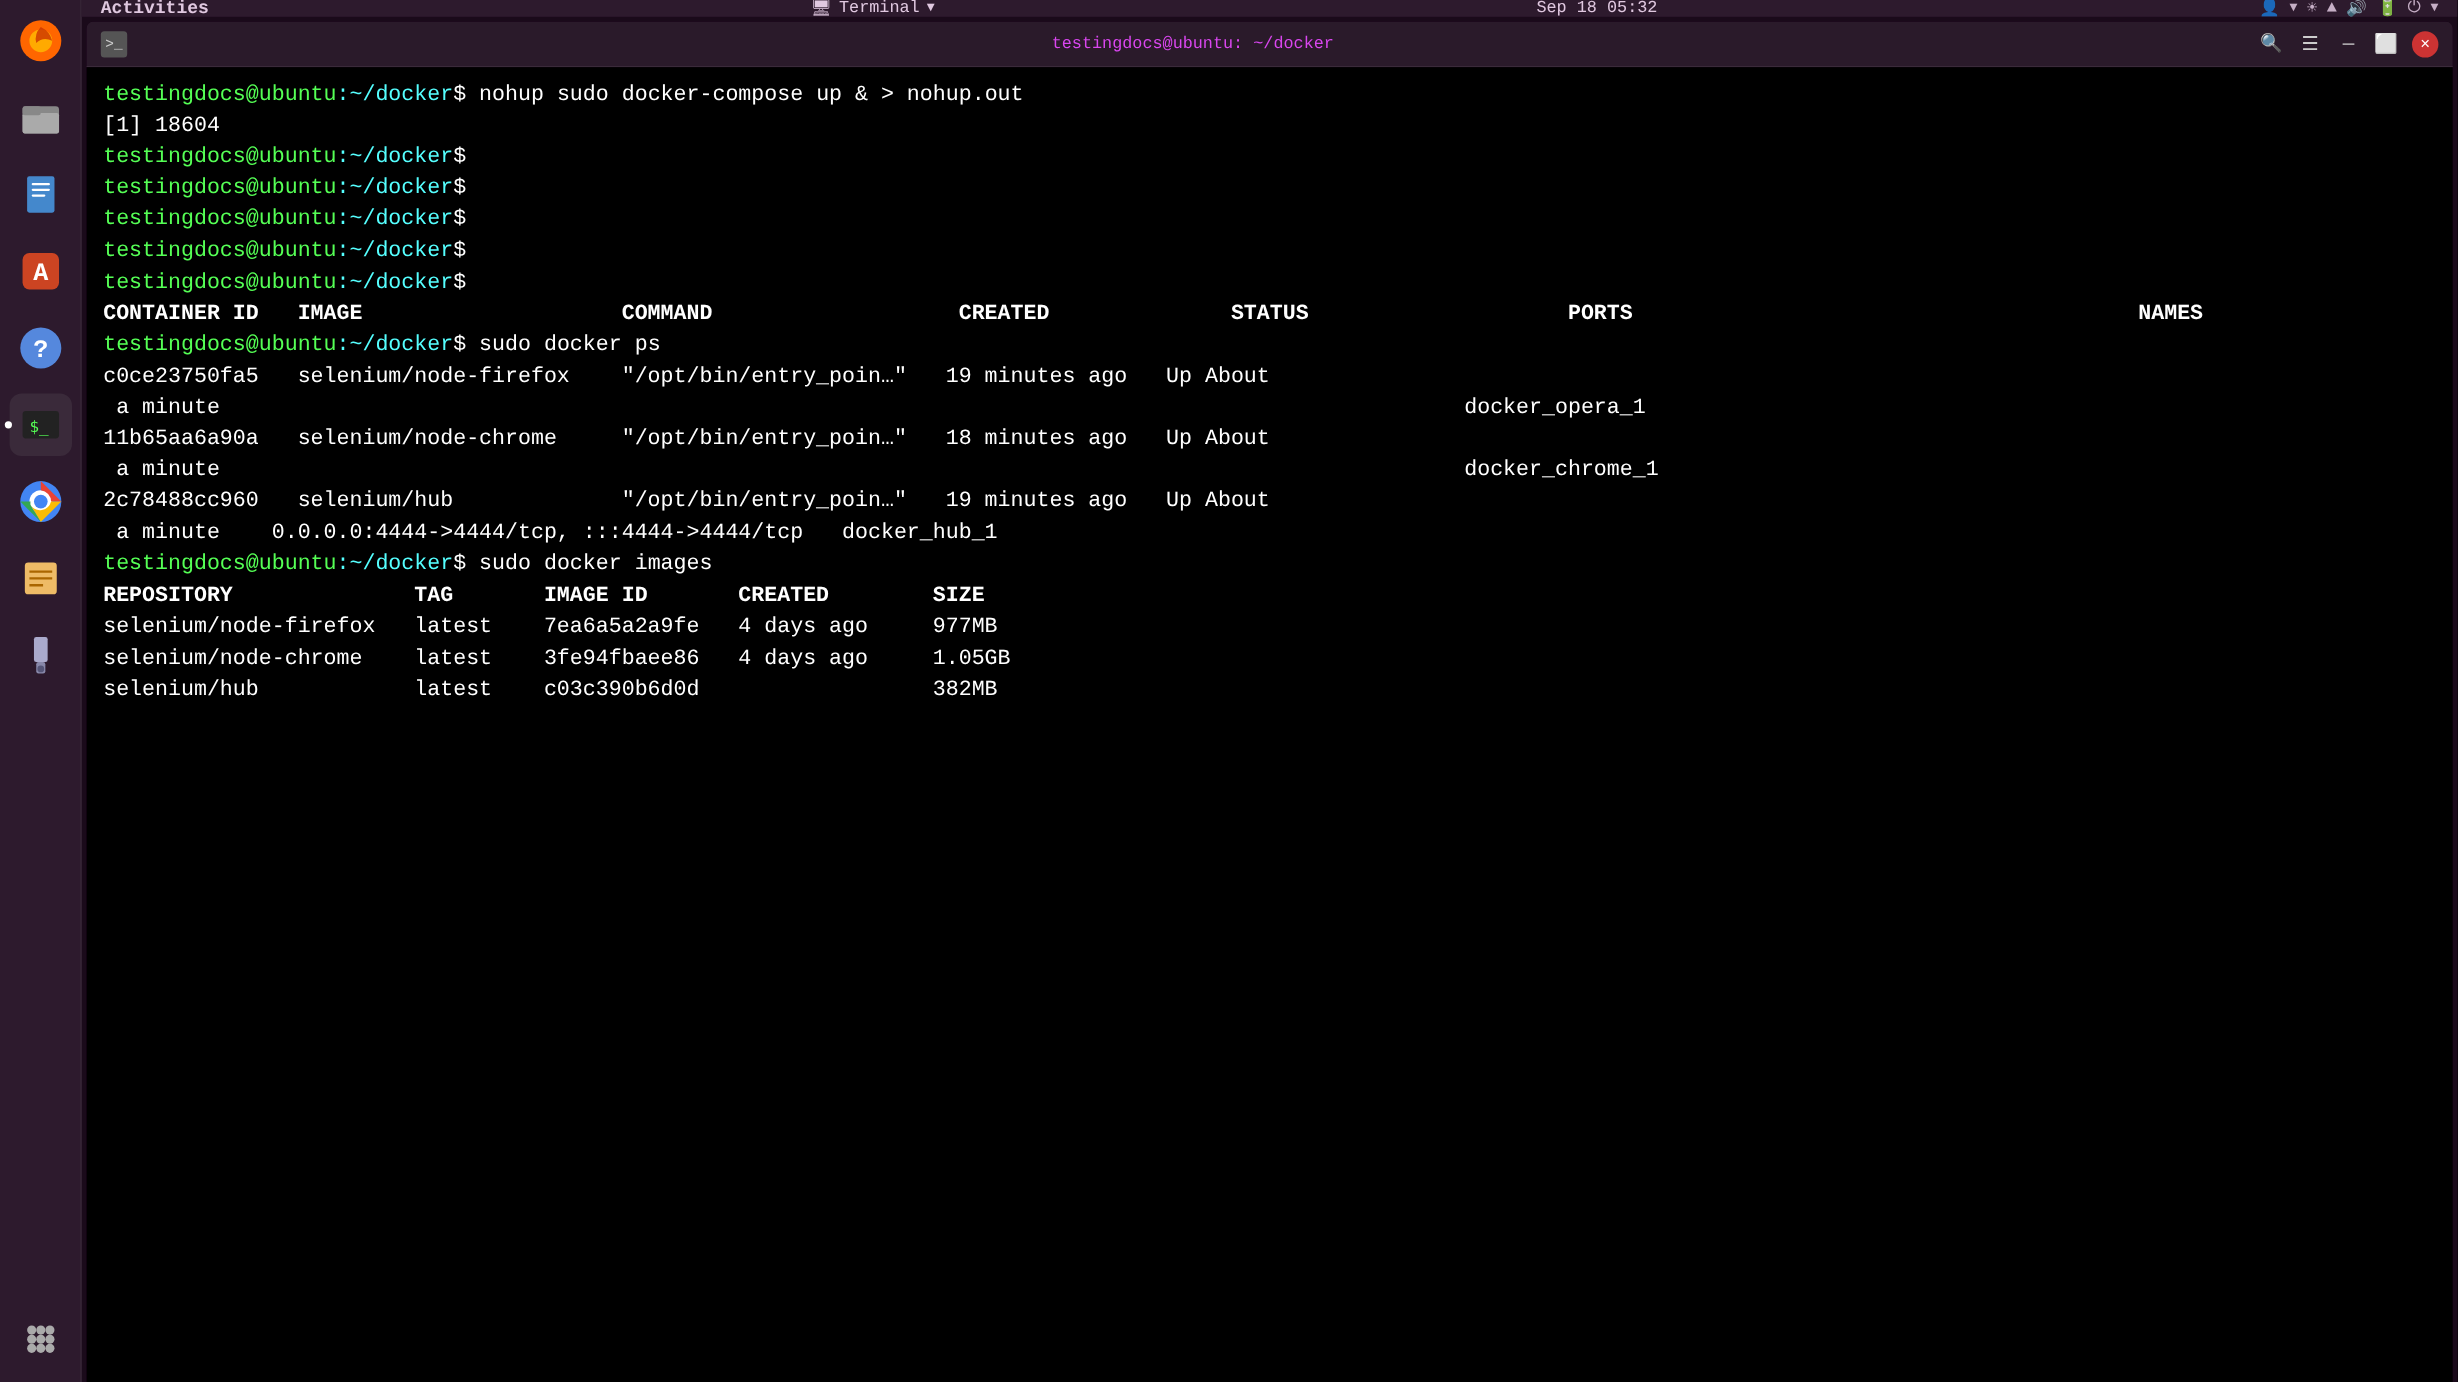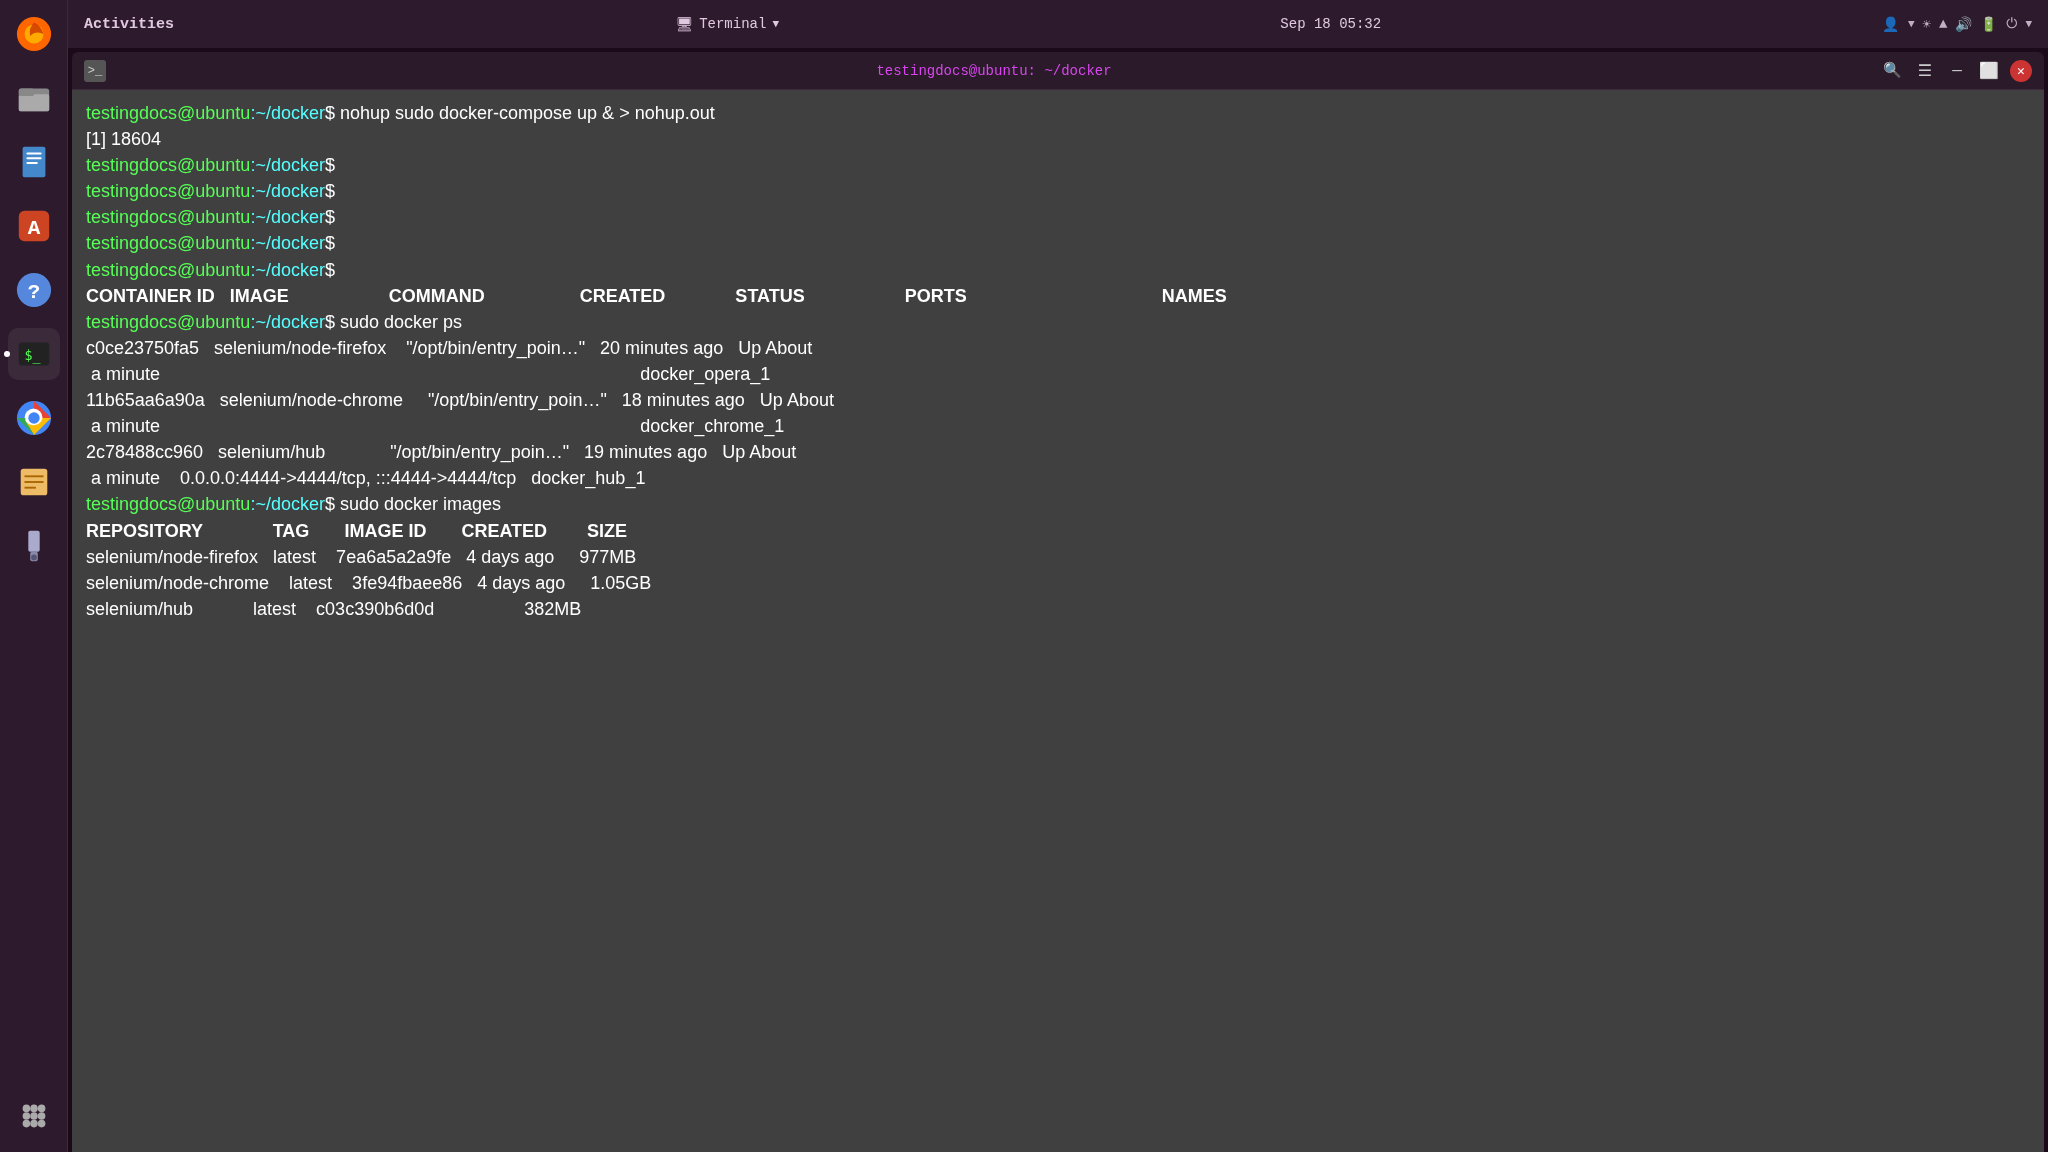--- a/index.html
+++ b/index.html
@@ -55,21 +55,21 @@
 
     
     #main {
       flex: 1;
       display: flex;
       flex-direction: column;
     }
 
     
     #topbar {
-      height: 48px;
+      height: 14px;
       background: #2d1a2d;
       display: flex;
       align-items: center;
       justify-content: space-between;
       padding: 0 16px;
       font-size: 14px;
       color: #e0c8e0;
     }
     #topbar-left { font-weight: bold; font-size: 15px; }
     #topbar-center { font-size: 14px; }
@@ -144,27 +144,27 @@
       color: white;
       font-size: 13px;
       border-radius: 50%;
       width: 22px;
       height: 22px;
     }
 
     
     #terminal-content {
       flex: 1;
-      background: #404040;
+      background: #000000;
       padding: 10px 14px;
       overflow: hidden;
       font-size: 18px;
       line-height: 1.45;
       color: #e0e0e0;
-      font-family: Liberation Sans, sans-serif;
+      font-family: Liberation Mono, monospace;
     }
 
     .prompt { color: #55ff55; }
     .prompt-path { color: #55ffff; }
     .cmd { color: #ffffff; }
     .output { color: #ffffff; }
     .header-row { color: #ffffff; font-weight: bold; }
 
     .line {
       display: block;
@@ -312,21 +312,21 @@
       <span class="line"><span class="prompt">testingdocs@ubuntu</span><span class="prompt-path">:~/docker</span><span class="output">$</span></span>
       <span class="line"><span class="prompt">testingdocs@ubuntu</span><span class="prompt-path">:~/docker</span><span class="output">$</span></span>
       <span class="line"><span class="prompt">testingdocs@ubuntu</span><span class="prompt-path">:~/docker</span><span class="output">$</span></span>
       <span class="line"><span class="prompt">testingdocs@ubuntu</span><span class="prompt-path">:~/docker</span><span class="output">$</span></span>
       <span class="line"><span class="prompt">testingdocs@ubuntu</span><span class="prompt-path">:~/docker</span><span class="output">$</span></span>
 
       <span class="line header-row">CONTAINER ID   IMAGE                    COMMAND                   CREATED              STATUS                    PORTS                                       NAMES</span>
 
       <span class="line"><span class="prompt">testingdocs@ubuntu</span><span class="prompt-path">:~/docker</span><span class="output">$</span><span class="cmd"> sudo docker ps</span></span>
 
-      <span class="line output">c0ce23750fa5   selenium/node-firefox    "/opt/bin/entry_poin…"   20 minutes ago   Up About</span>
+      <span class="line output">c0ce23750fa5   selenium/node-firefox    "/opt/bin/entry_poin…"   19 minutes ago   Up About</span>
 
       <span class="line output"> a minute                                                                                                docker_opera_1</span>
 
       <span class="line output">11b65aa6a90a   selenium/node-chrome     "/opt/bin/entry_poin…"   18 minutes ago   Up About</span>
       <span class="line output"> a minute                                                                                                docker_chrome_1</span>
 
       <span class="line output">2c78488cc960   selenium/hub             "/opt/bin/entry_poin…"   19 minutes ago   Up About</span>
       <span class="line output"> a minute    0.0.0.0:4444-&gt;4444/tcp, :::4444-&gt;4444/tcp   docker_hub_1</span>
 
       <span class="line"><span class="prompt">testingdocs@ubuntu</span><span class="prompt-path">:~/docker</span><span class="output">$</span><span class="cmd"> sudo docker images</span></span>

